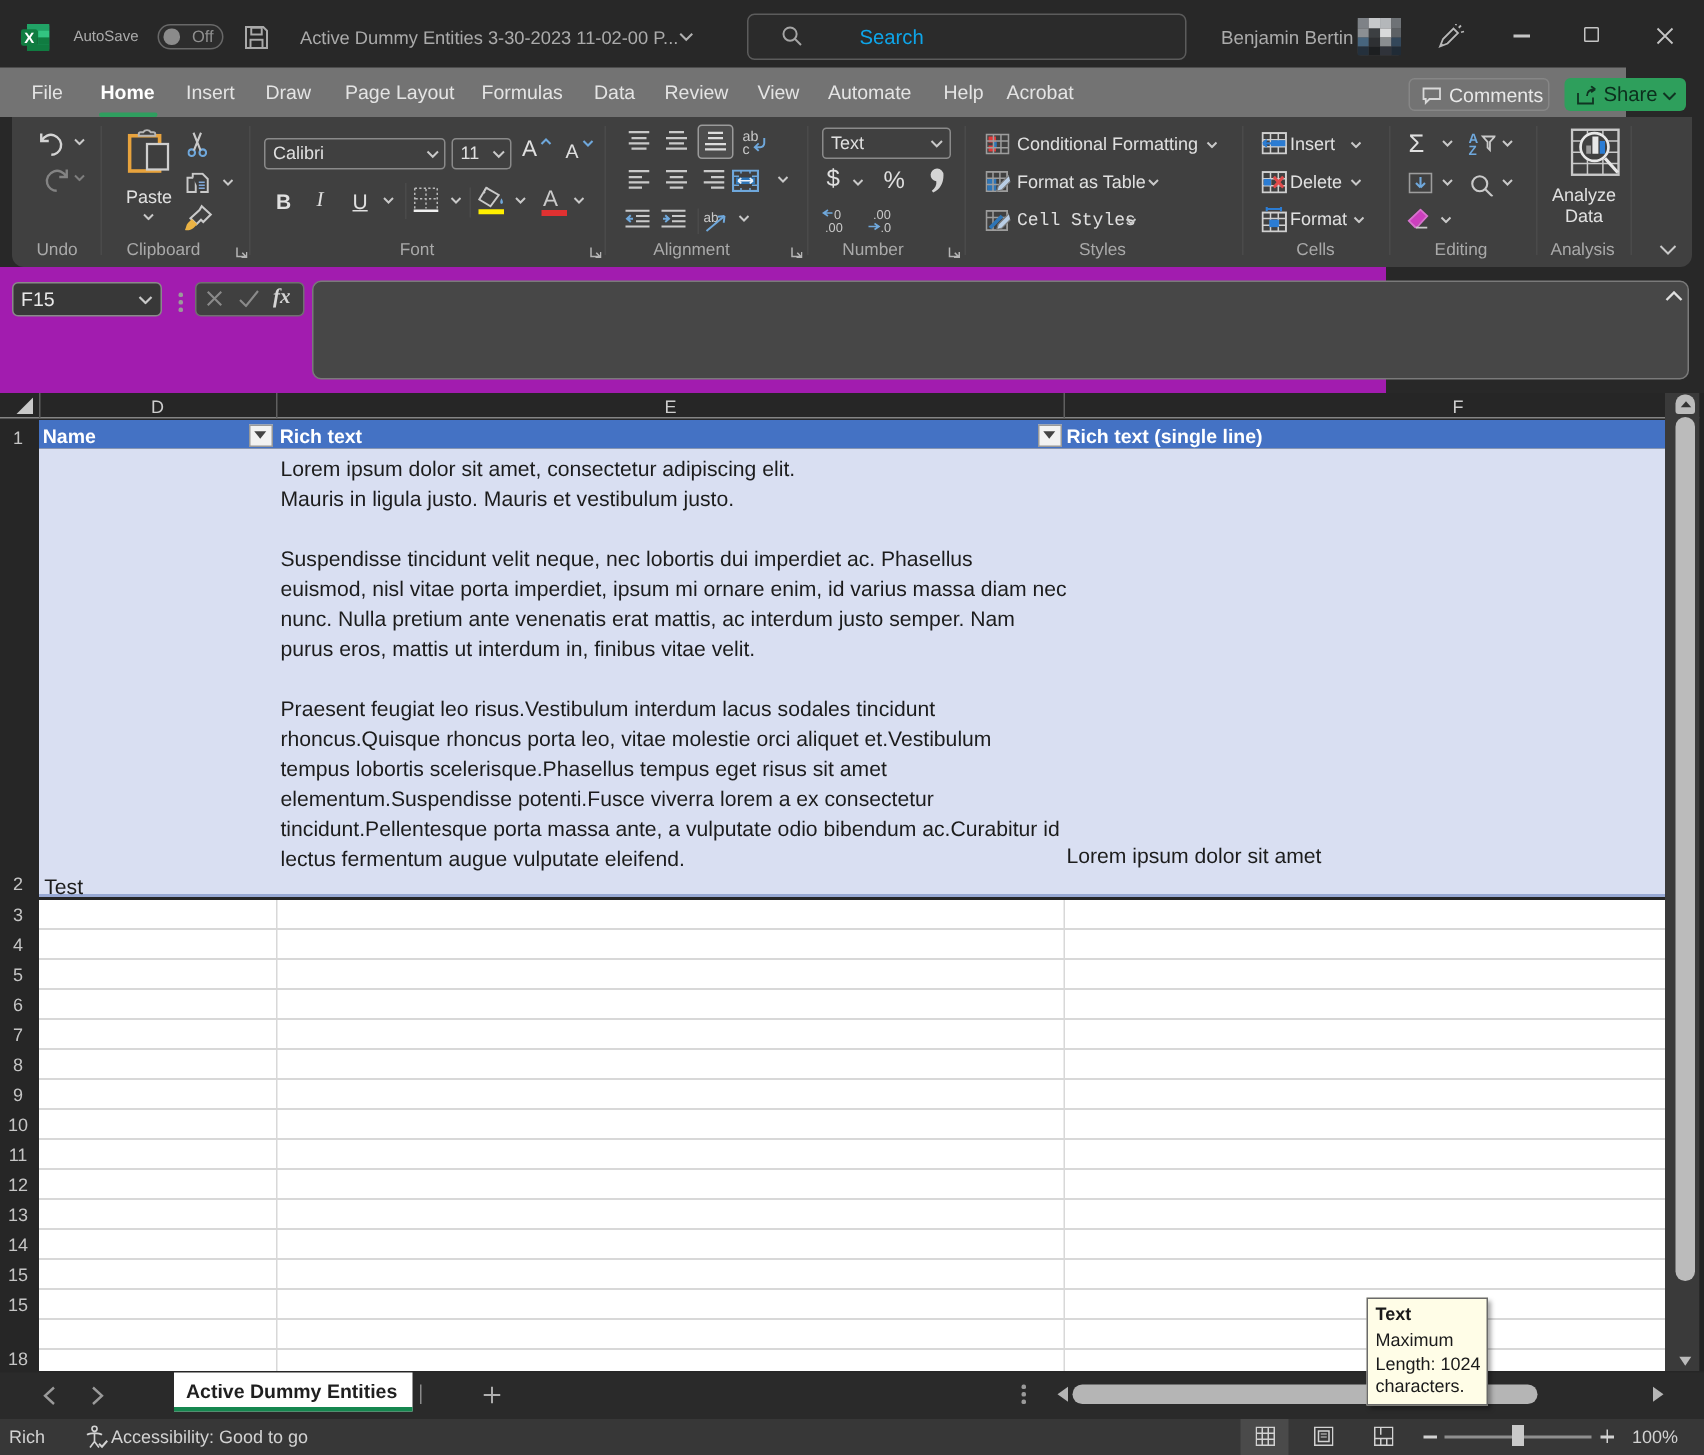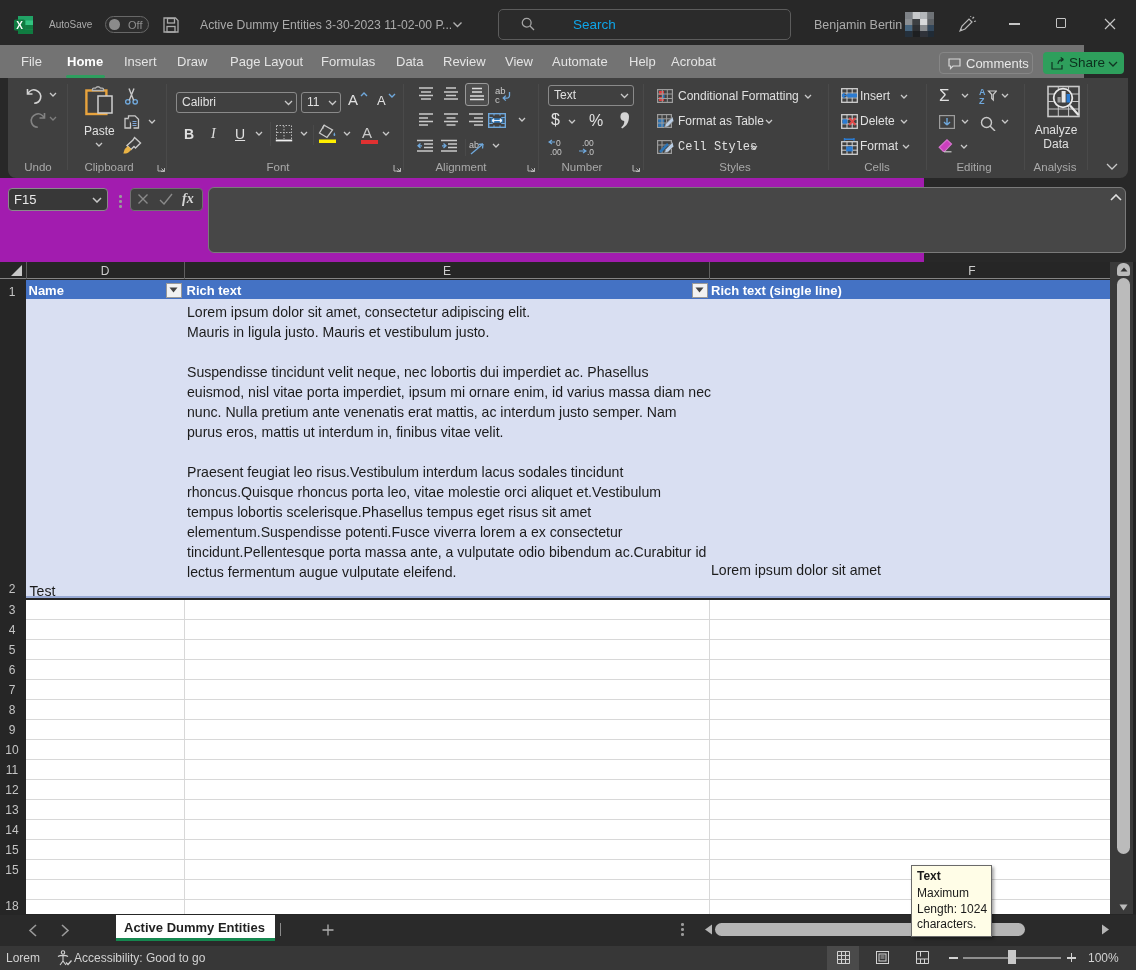--- a/index.html
+++ b/index.html
@@ -602,21 +602,21 @@
   <svg class="abs" style="left:704px;top:9px" width="9" height="11" viewBox="0 0 9 11">
       <path d="M8 0.5 L1 5.5 L8 10.5 Z" fill="#b5b5b5"></path>
     </svg>
   <div class="abs" style="left:715px;top:8px;width:310px;height:13px;background:#b5b5b5;border-radius:7px;"></div>
   <svg class="abs" style="left:1101px;top:9px" width="9" height="11" viewBox="0 0 9 11">
       <path d="M1 0.5 L8 5.5 L1 10.5 Z" fill="#b5b5b5"></path>
     </svg>
 </div>
 
 <div id="statusbar">
-  <div class="abs sb-txt" style="left:6px;top:5px;">Lorem</div>
+  <div class="abs sb-txt" style="left:6px;top:5px;">Rich</div>
   <svg class="abs" style="left:57px;top:4px" width="15" height="16" viewBox="0 0 15 16">
     <circle cx="6" cy="2.5" r="1.7" fill="none" stroke="#d2d2d2" stroke-width="1.1"></circle>
     <path d="M1 6.5 C3 5 9 5 11 6.5 M6 6 v5 M6 11 l-3 4 M6 11 l3 4" fill="none" stroke="#d2d2d2" stroke-width="1.1"></path>
     <path d="M9 12.5 l2 2 l3.5 -4" fill="none" stroke="#d2d2d2" stroke-width="1.3"></path>
   </svg>
   <div class="abs sb-txt" style="left:74px;top:5px;">Accessibility: Good to go</div>
 
   <div class="abs" style="left:827px;top:0px;width:32px;height:24px;background:#4a4a4a;"></div>
   <svg class="abs" style="left:837px;top:5px" width="13" height="13" viewBox="0 0 13 13">
       <path d="M0.5 0.5 h12 v12 h-12 Z M0.5 4.5 h12 M0.5 8.5 h12 M4.5 0.5 v12 M8.5 0.5 v12" stroke="#d2d2d2" stroke-width="1" fill="none"></path>

